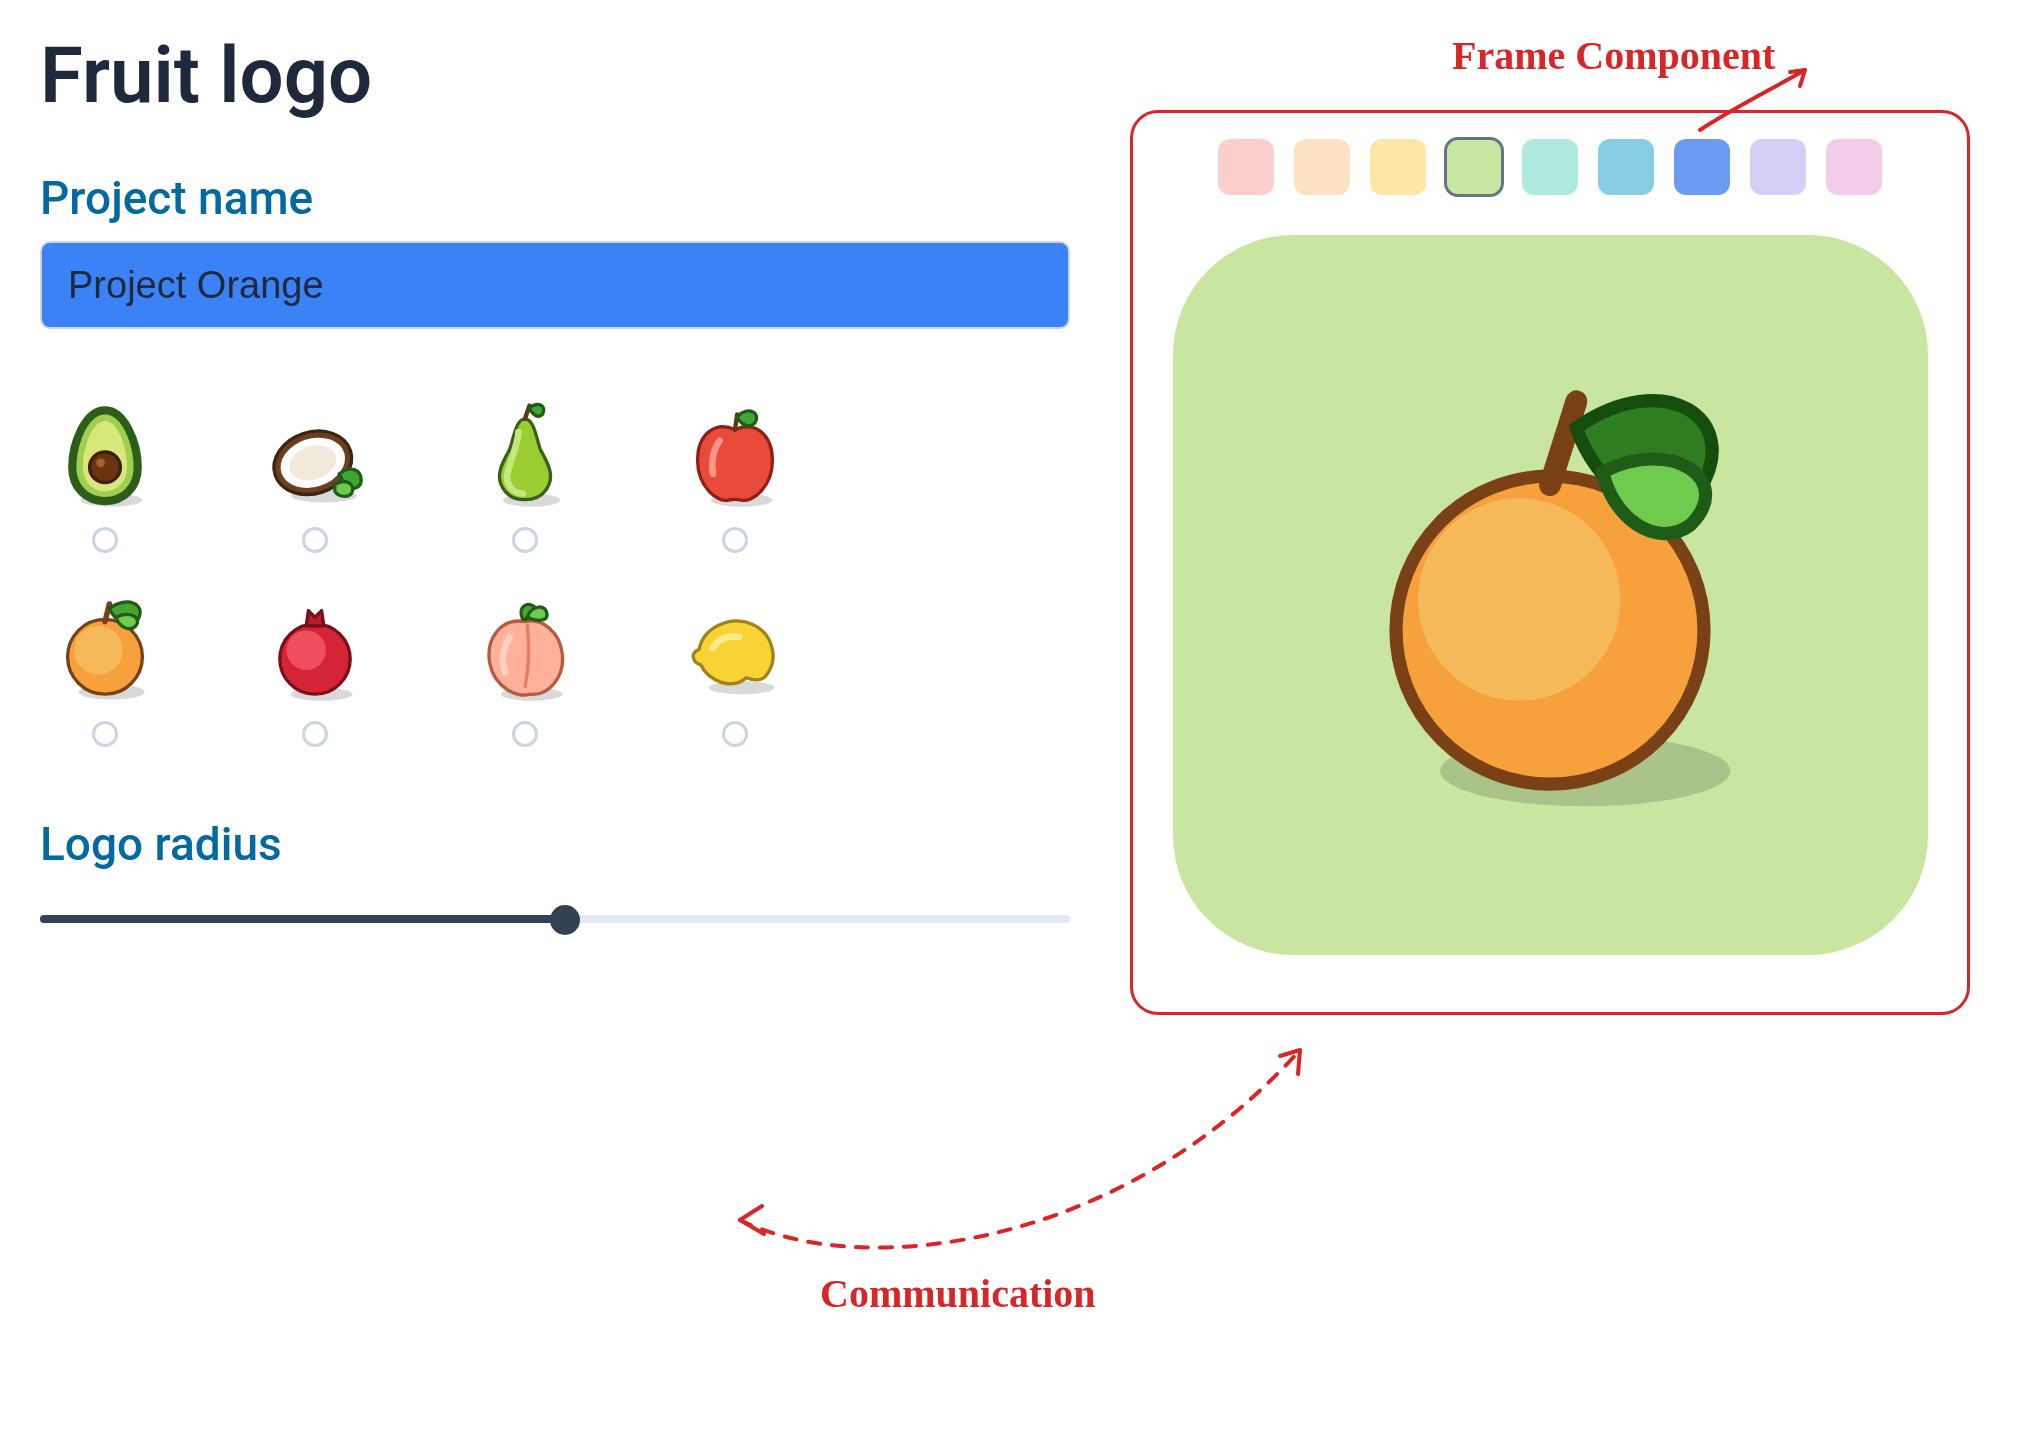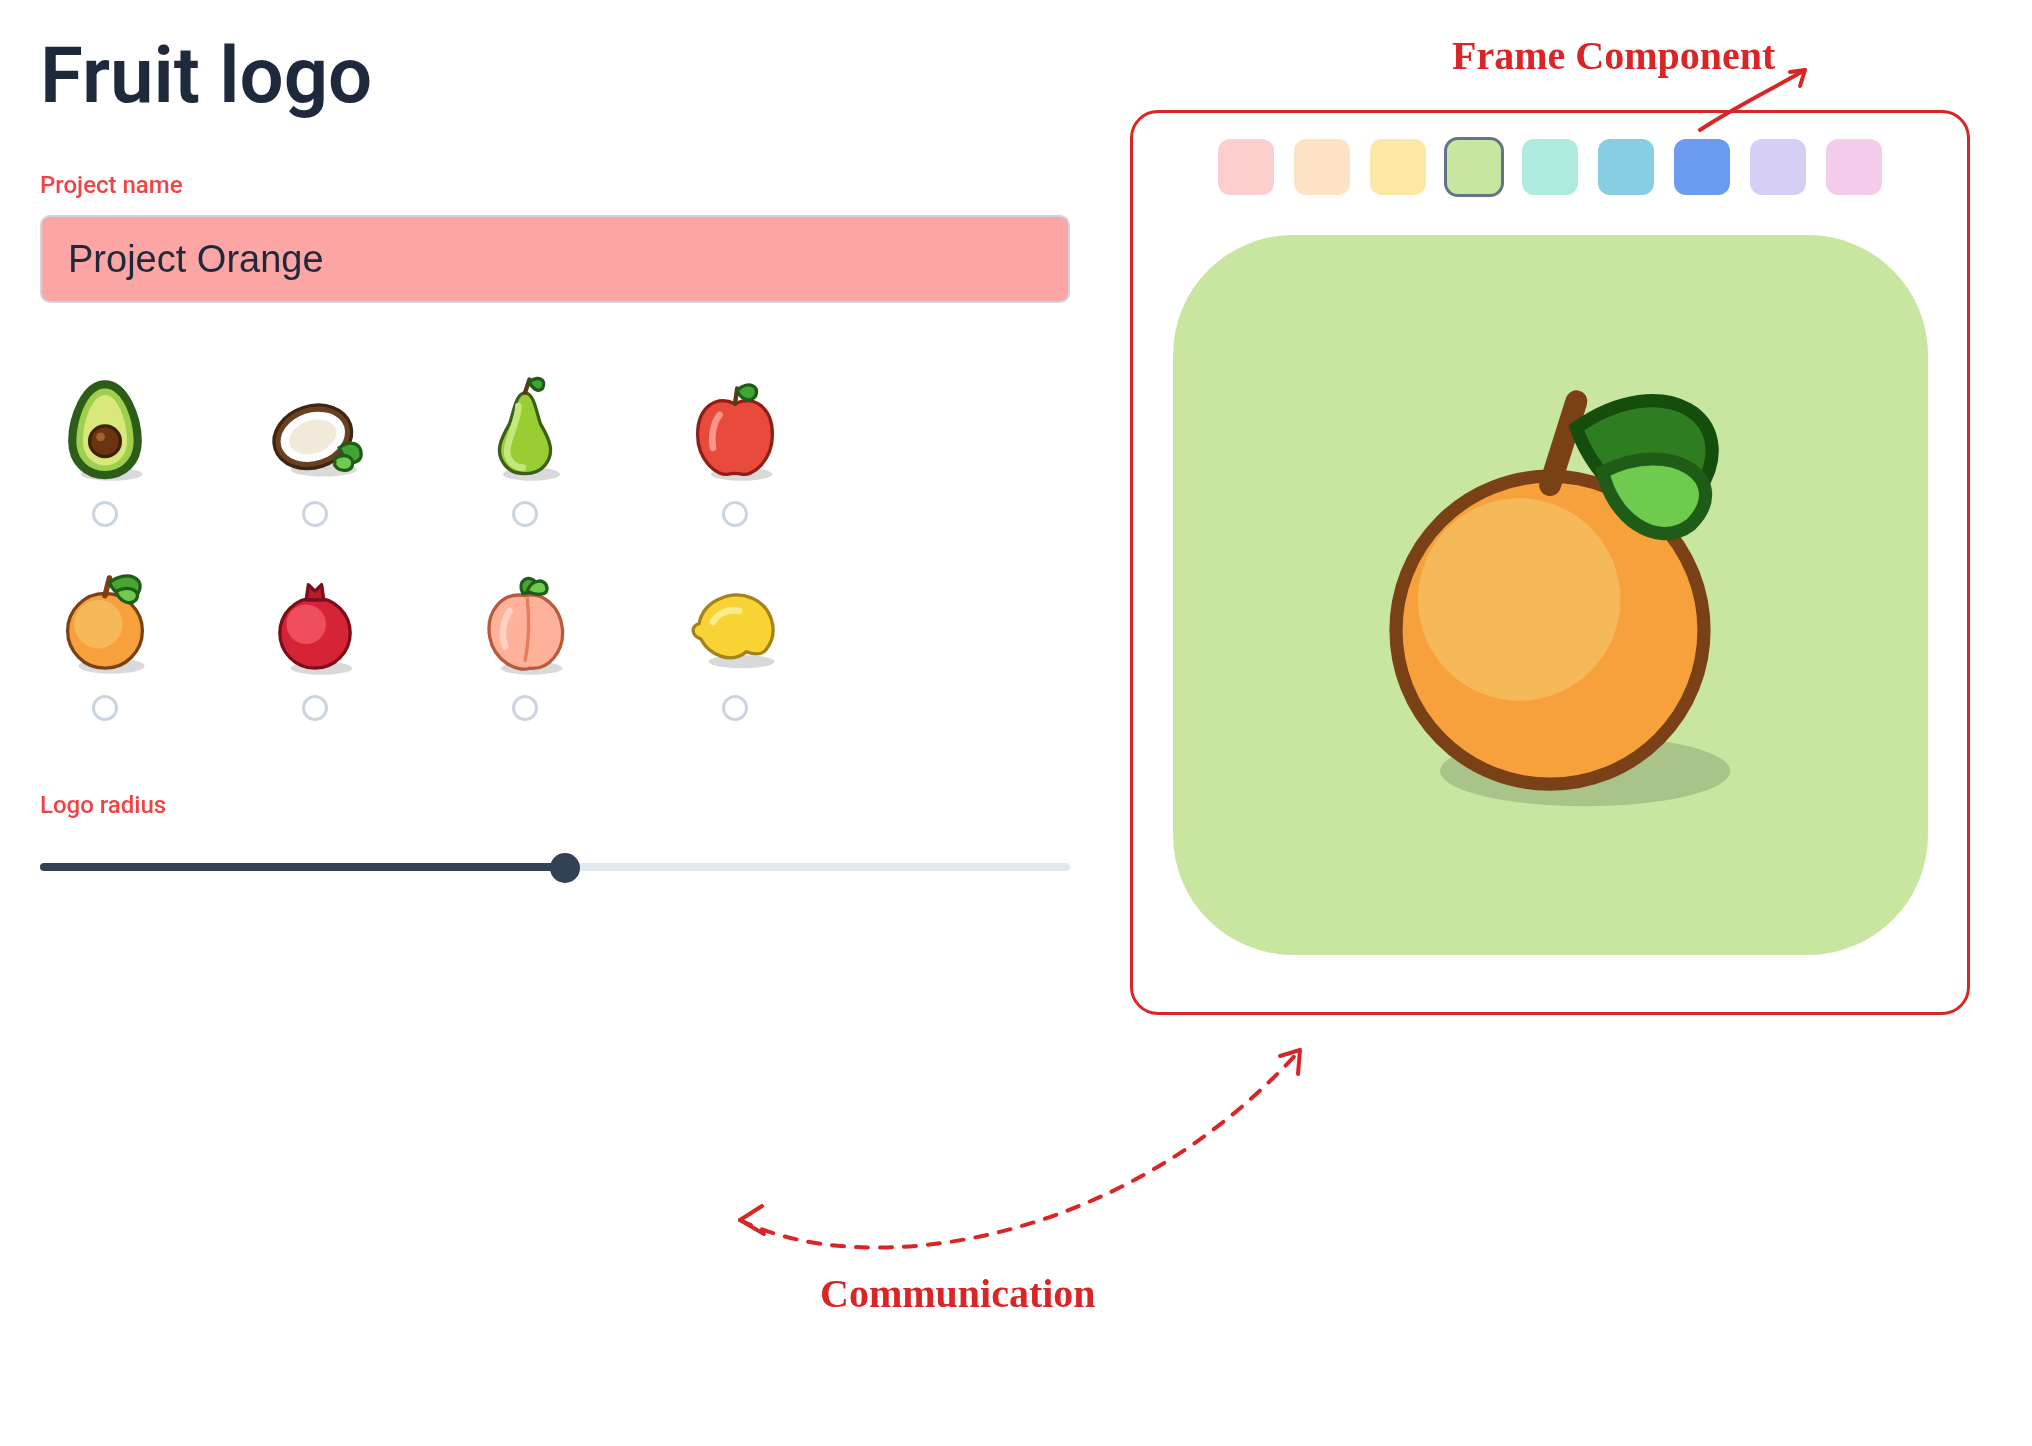--- a/index.html
+++ b/index.html
@@ -1,23 +1,23 @@
 <!DOCTYPE html>
 <html><head>
 <meta charset="utf-8">
 <style>
   * { box-sizing: border-box; margin: 0; padding: 0; }
   html, body { width: 2032px; height: 1446px; background: #ffffff; font-family: -apple-system, BlinkMacSystemFont, "Segoe UI", Roboto, sans-serif; color: #1e293b; }
   .canvas { position: relative; width: 2032px; height: 1446px; padding: 28px; }
   .left-col { position: absolute; left: 40px; top: 30px; width: 1030px; }
   h1.title { font-size: 78px; font-weight: 600; color: #1e293b; margin-bottom: 50px; }
-  .field-label { font-size: 24px; font-weight: 500; color: #ef4444; margin-bottom: 16px; }
+  .field-label { font-size: 46px; font-weight: 500; color: #0369a1; margin-bottom: 16px; }
   .text-input {
     width: 100%; height: 88px; border: 2px solid #cbd5e1; border-radius: 10px;
-    font-size: 38px; color: #1e293b; padding: 0 26px; background: #fca5a5;
+    font-size: 38px; color: #1e293b; padding: 0 26px; background: #3b82f6;
   }
   .section { margin-bottom: 70px; }
   .icon-grid { display: grid; grid-template-columns: repeat(4, 130px); column-gap: 80px; row-gap: 40px; margin-top: 40px; }
   .icon-cell { display: flex; flex-direction: column; align-items: center; gap: 18px; }
   .icon-img { width: 110px; height: 110px; display: flex; align-items: center; justify-content: center; }
   .radio {
     width: 26px; height: 26px; border: 3px solid #cbd5e1; border-radius: 50%; background: #fff; cursor: pointer;
   }
   .slider-wrap { position: relative; width: 1030px; height: 40px; margin-top: 28px; }
   .slider-track { position: absolute; left: 0; right: 0; top: 16px; height: 8px; background: #e2e8f0; border-radius: 4px; }

